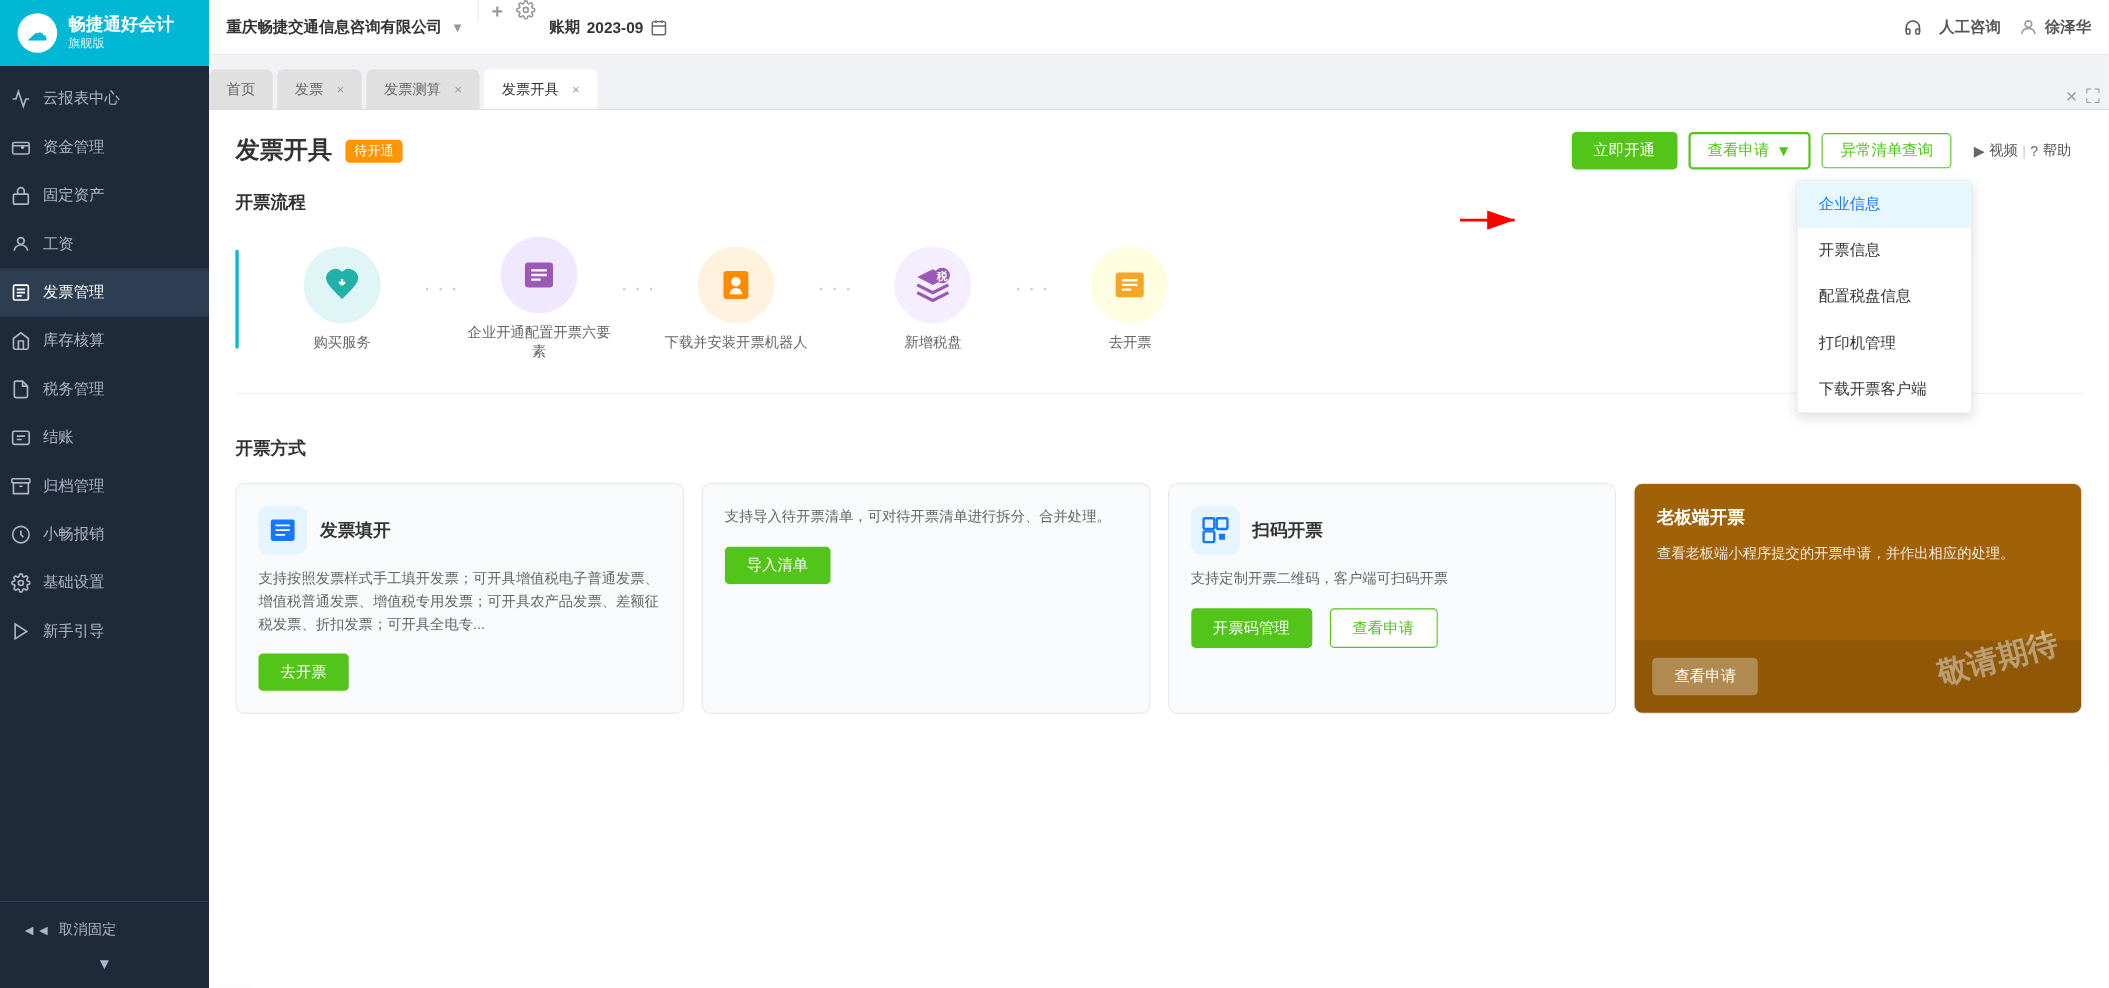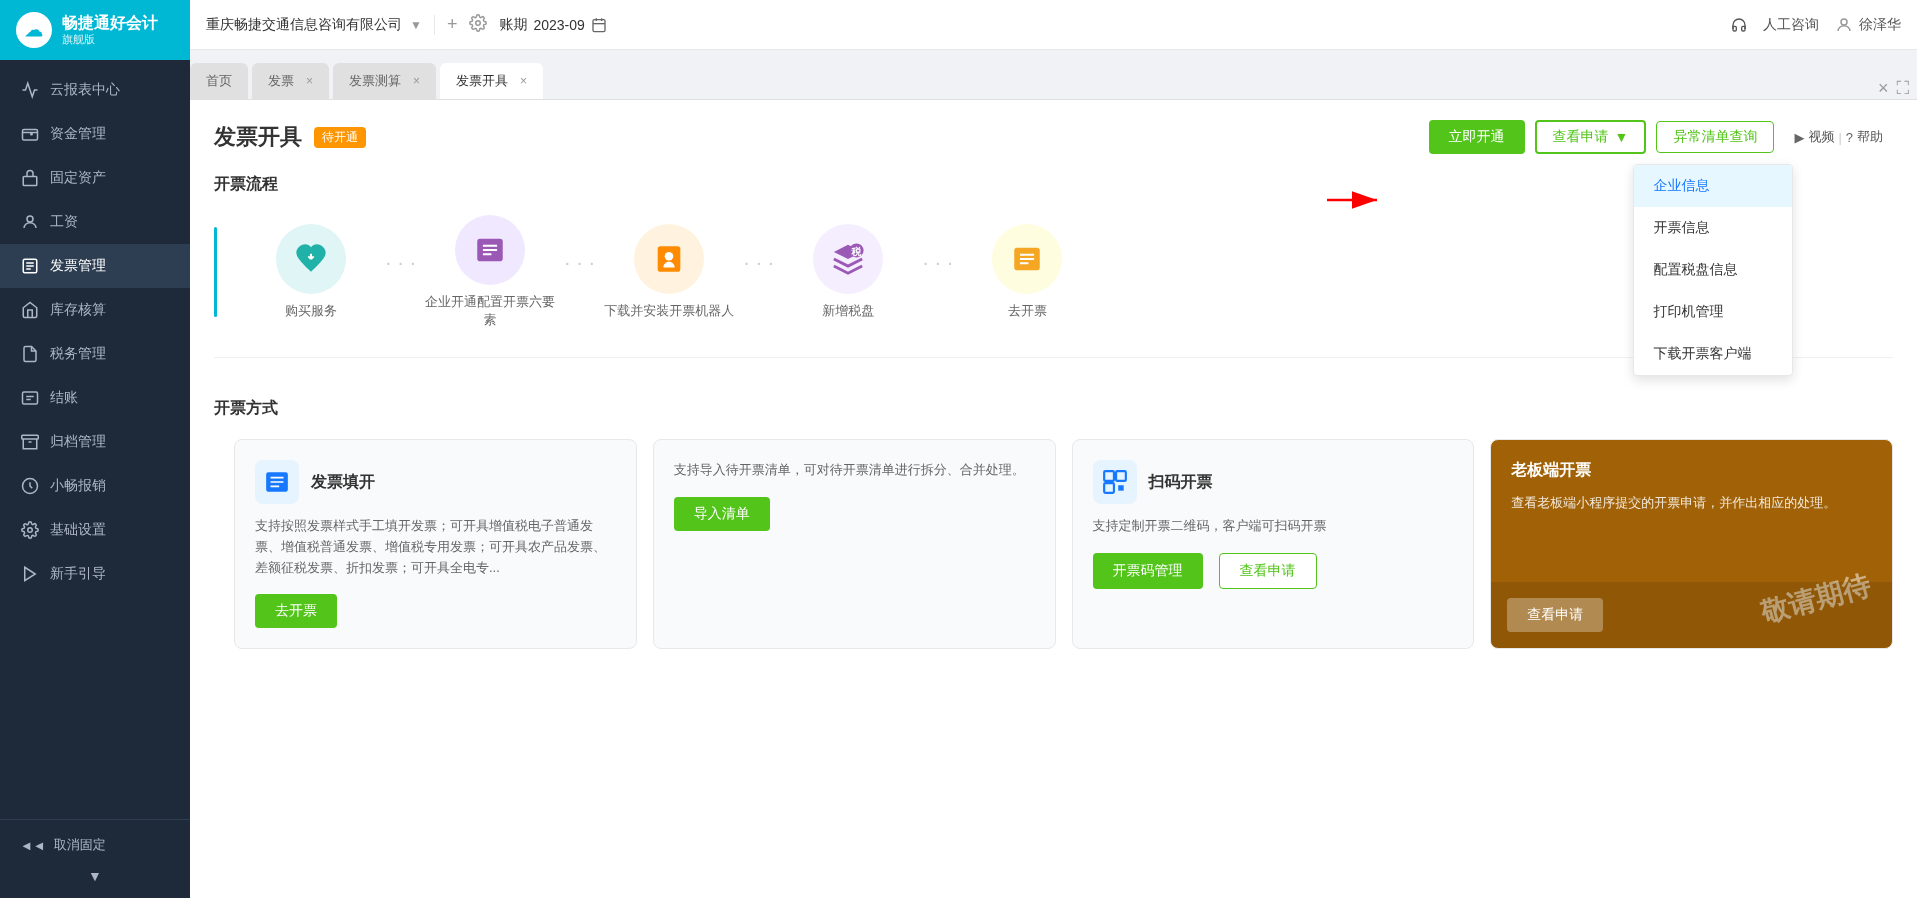--- a/index.html
+++ b/index.html
@@ -1,37 +1,37 @@
 <!DOCTYPE html>
 <html><head>
   <meta charset="utf-8">
   <style>
     * { margin: 0; padding: 0; box-sizing: border-box; }
     body { font-family: 'Microsoft YaHei', Arial, sans-serif; font-size: 14px; background: #f0f2f5; width: 1917px; height: 898px; overflow: hidden; }
 
     
-    .top-bar { height: 50px; background: #fff; display: flex; align-items: center; padding: 0 16px; border-bottom: 1px solid #e8e8e8; position: relative; z-index: 10; }
+    .top-bar { height: 50px; background: #fff; display: flex; padding: 0 16px; border-bottom: 1px solid #e8e8e8; position: relative; z-index: 10; font-weight: bold; }
     .top-company { display: flex; align-items: center; gap: 8px; color: #333; font-size: 14px; }
     .top-company-arrow { color: #999; font-size: 12px; }
     .top-divider { width: 1px; height: 20px; background: #e8e8e8; margin: 0 12px; }
     .top-add { color: #999; font-size: 18px; cursor: pointer; }
     .top-gear { color: #999; font-size: 16px; cursor: pointer; margin-left: 12px; }
     .top-period { color: #333; margin-left: 12px; display: flex; align-items: center; gap: 6px; }
     .top-right { margin-left: auto; display: flex; align-items: center; gap: 16px; color: #333; }
     .top-consultant { display: flex; align-items: center; gap: 16px; color: #555; cursor: pointer; }
     .top-user { display: flex; align-items: center; gap: 6px; color: #555; cursor: pointer; }
 
     
     .sidebar { position: fixed; left: 0; top: 0; width: 190px; height: 100%; background: #1e2a3a; display: flex; flex-direction: column; }
     .sidebar-logo { height: 60px; background: #00b8d4; display: flex; align-items: center; padding: 0 16px; gap: 10px; }
     .sidebar-logo-icon { width: 36px; height: 36px; background: #fff; border-radius: 50%; display: flex; align-items: center; justify-content: center; color: #00b8d4; font-size: 18px; font-weight: bold; }
     .sidebar-logo-text { color: #fff; font-size: 16px; font-weight: bold; line-height: 1.2; }
     .sidebar-logo-sub { color: rgba(255,255,255,0.8); font-size: 11px; }
     .sidebar-nav { flex: 1; overflow-y: auto; padding: 8px 0; }
-    .sidebar-item { display: flex; align-items: center; gap: 10px; padding: 12px 20px; color: #adb5c6; cursor: pointer; transition: all 0.2s; }
+    .sidebar-item { display: flex; align-items: center; gap: 10px; padding: 12px 9px; color: #adb5c6; cursor: pointer; transition: all 0.2s; }
     .sidebar-item.active { background: #2d3d52; color: #fff; }
     .sidebar-item-icon { width: 20px; height: 20px; display: flex; align-items: center; justify-content: center; font-size: 16px; }
     .sidebar-item-label { font-size: 14px; }
     .sidebar-bottom { padding: 8px 0; border-top: 1px solid #2d3d52; }
     .sidebar-scroll-arrow { text-align: center; color: #adb5c6; padding: 6px; cursor: pointer; }
 
     
     .main { margin-left: 190px; display: flex; flex-direction: column; height: 898px; }
     .tabs-bar { height: 50px; background: #f0f2f5; display: flex; align-items: flex-end; padding: 0 0 0 0; border-bottom: 1px solid #e0e0e0; }
     .tab { height: 36px; padding: 0 16px; display: flex; align-items: center; gap: 8px; cursor: pointer; background: #e0e0e0; color: #666; border-radius: 6px 6px 0 0; margin-right: 4px; font-size: 13px; }
@@ -56,21 +56,21 @@
     .flow-step { display: flex; flex-direction: column; align-items: center; gap: 8px; width: 140px; }
     .flow-step-icon { width: 70px; height: 70px; border-radius: 50%; display: flex; align-items: center; justify-content: center; font-size: 28px; }
     .flow-step-label { font-size: 13px; color: #666; text-align: center; }
     .flow-step-icon.teal { background: #e0f5f5; color: #20b2a8; }
     .flow-step-icon.purple { background: #f0e8ff; color: #9b59b6; }
     .flow-step-icon.orange { background: #fff3e0; color: #ff8c00; }
     .flow-step-icon.light-purple { background: #f5eeff; color: #9b59b6; }
     .flow-step-icon.yellow { background: #fffde0; color: #f5a623; }
 
     
-    .method-cards { display: grid; grid-template-columns: repeat(4, 1fr); gap: 16px; margin-left: 20px; }
+    .method-cards { display: grid; grid-template-columns: repeat(4, 1fr); gap: 16px; }
     .method-card { background: #f9fafb; border: 1px solid #e8e8e8; border-radius: 8px; padding: 20px; }
     .method-card.locked { background: #9e9e9e; position: relative; overflow: hidden; }
     .method-card-header { display: flex; align-items: center; gap: 12px; margin-bottom: 12px; }
     .method-card-icon { width: 44px; height: 44px; border-radius: 8px; display: flex; align-items: center; justify-content: center; font-size: 24px; }
     .method-card-icon.blue { background: #e6f4ff; color: #1677ff; }
     .method-card-icon.teal { background: #e0f5f5; color: #20b2a8; }
     .method-card-icon.scan { background: #e6f4ff; color: #1677ff; }
     .method-card-title { font-size: 16px; font-weight: bold; color: #333; }
     .method-card-desc { font-size: 13px; color: #666; line-height: 1.6; margin-bottom: 16px; }
     .method-card-btn { background: #52c41a; color: #fff; border: none; padding: 8px 20px; border-radius: 4px; cursor: pointer; font-size: 14px; }

